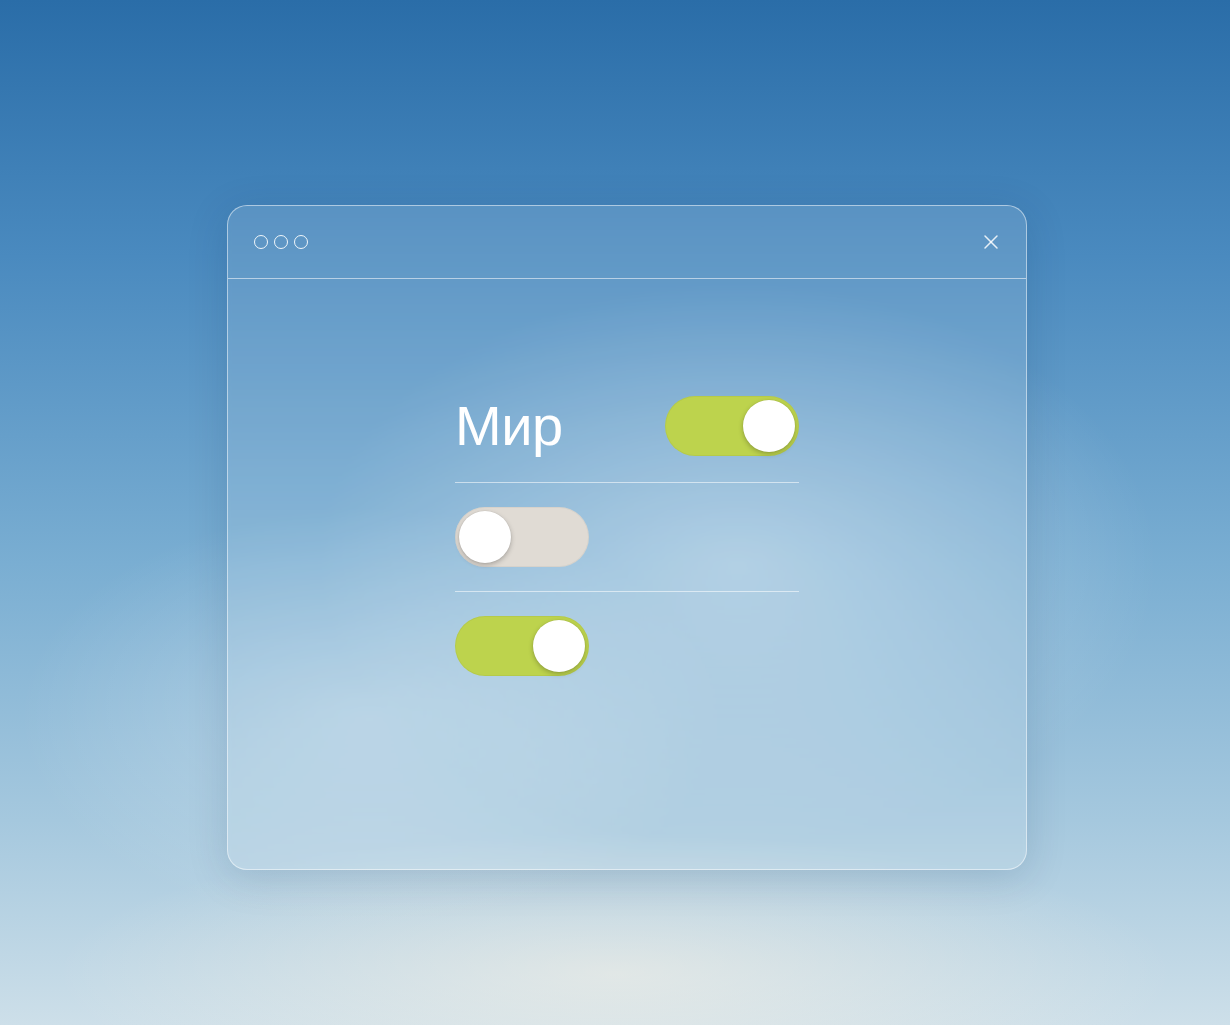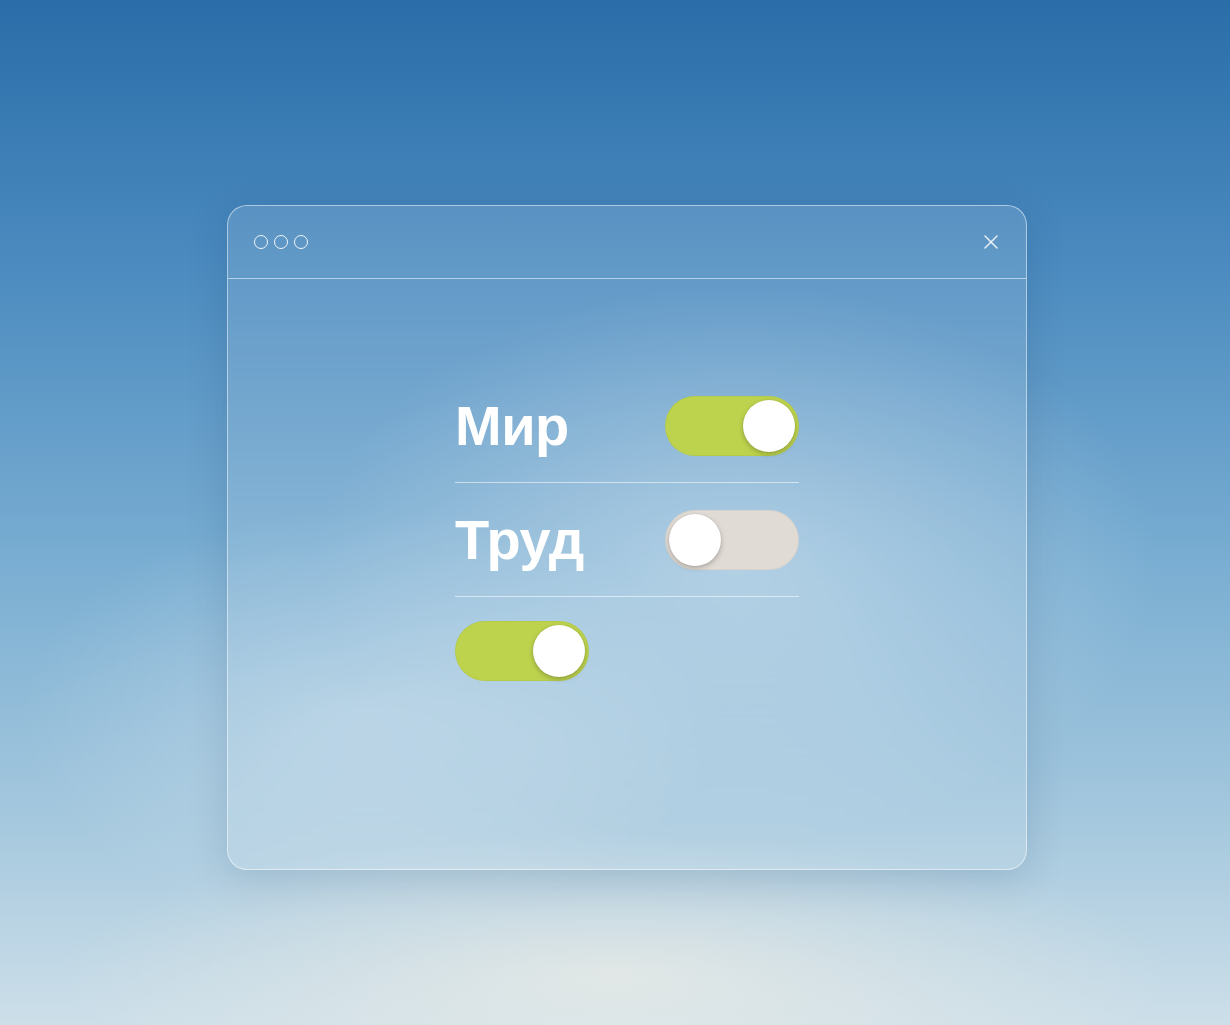--- a/index.html
+++ b/index.html
@@ -66,21 +66,21 @@
       padding: 24px 0;
     }
     .divider {
       width: 344px;
       height: 1px;
       background: rgba(255,255,255,0.55);
     }
     .label {
       color: #ffffff;
       font-size: 56px;
-      font-weight: 700;
+      font-weight: 400;
       letter-spacing: -0.5px;
     }
     .toggle {
       width: 134px;
       height: 60px;
       border-radius: 32px;
       position: relative;
       cursor: pointer;
       box-shadow: inset 0 0 0 1px rgba(0,0,0,0.04);
     }
@@ -117,21 +117,20 @@
 
   <div class="content">
     <div class="row">
       <span class="label">Мир</span>
       <div class="toggle on">
         <div class="knob"></div>
       </div>
     </div>
     <div class="divider"></div>
     <div class="row">
-      <span class="label">Труд</span>
       <div class="toggle off">
         <div class="knob"></div>
       </div>
     </div>
     <div class="divider"></div>
     <div class="row">
       <div class="toggle on">
         <div class="knob"></div>
       </div>
     </div>

